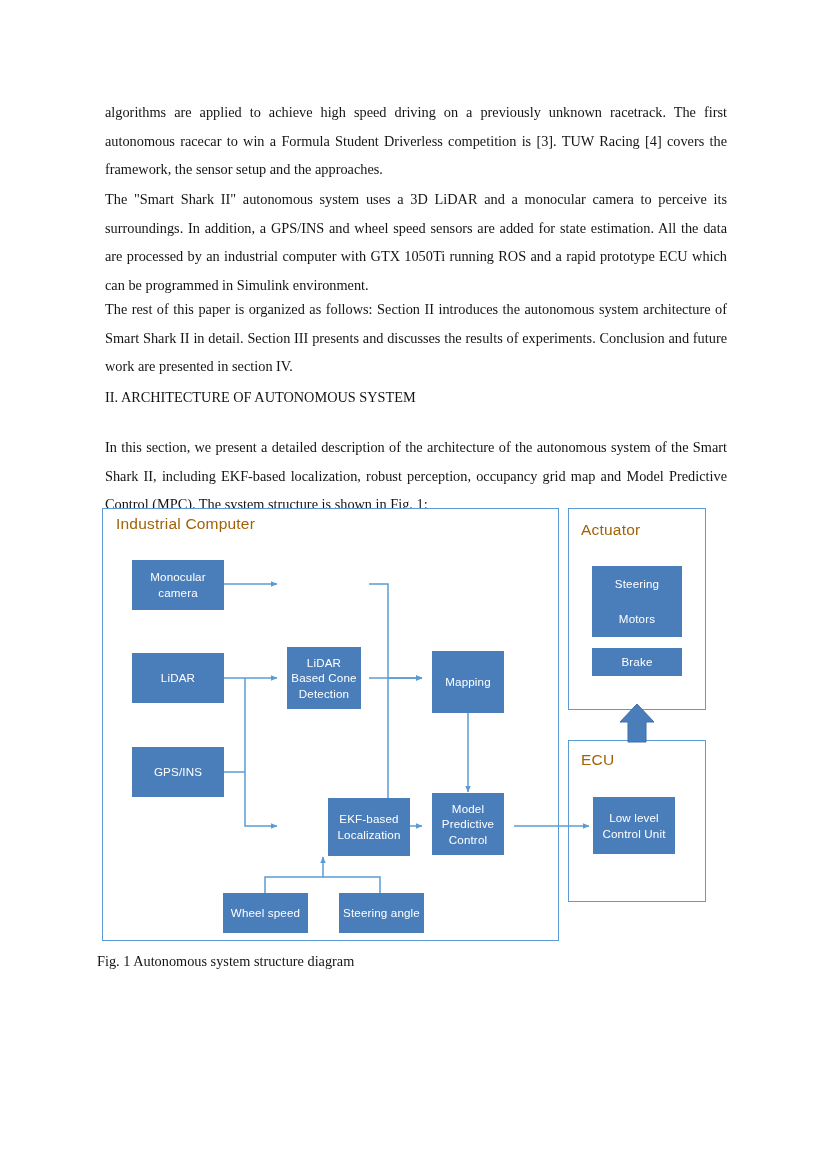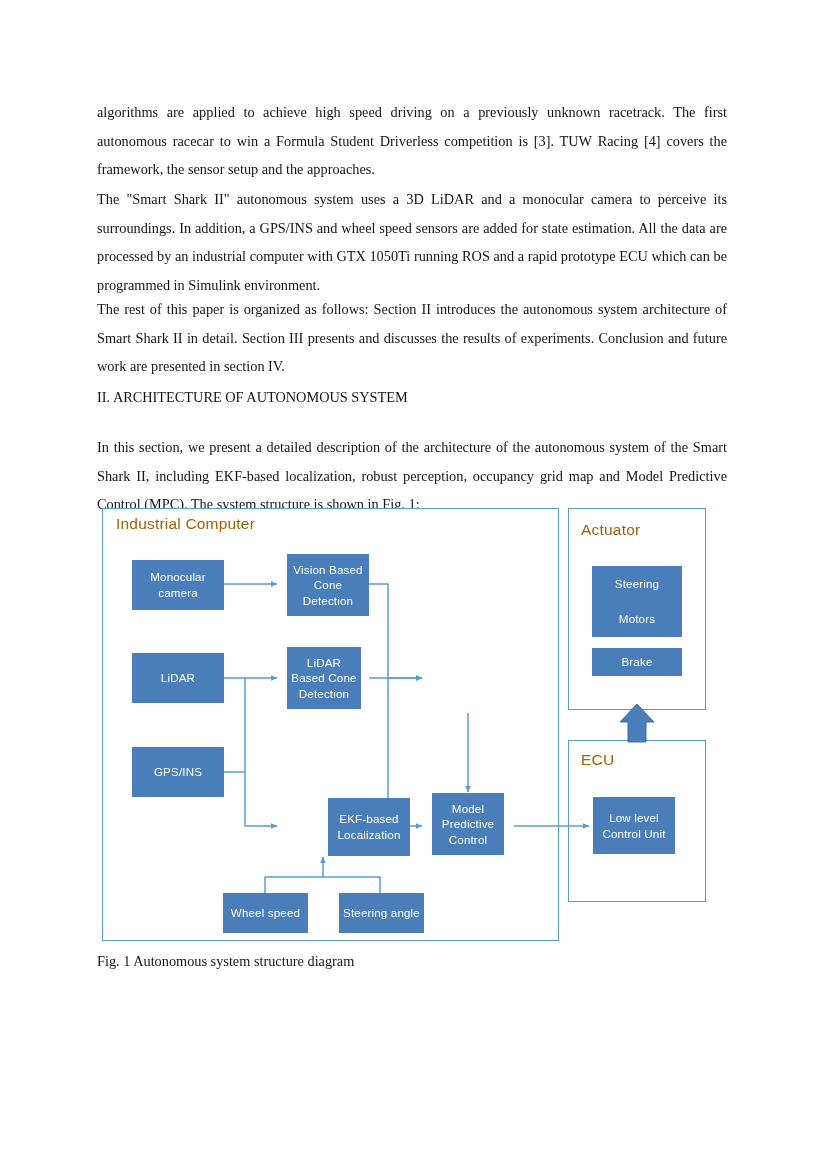--- a/index.html
+++ b/index.html
@@ -15,21 +15,21 @@
     position:absolute;
     left:0;top:0;
     width:826px;height:1169px;
   }
   .textcol{
     position:absolute;
     left:97px;
     width:630px;
   }
   p.para{
-    margin:0 0 0 0;
+    margin:0 0 0 8px;
     font-size:14.3px;
     line-height:28.5px;
     text-align:justify;
     text-justify:inter-word;
     font-family:"Liberation Serif", serif;
     color:#141414;
   }
   p.nojust{ text-align:left; }
 
   
@@ -161,32 +161,32 @@
     </div>
 
     <div class="node" style="left:35px;top:242px;width:92px;height:50px;">
       <span>GPS/INS</span>
     </div>
 
     <div class="node" style="left:35px;top:148px;width:92px;height:50px;">
       <span>LiDAR</span>
     </div>
 
-    <div class="node" style="left:190px;top:49px;width:82px;height:62px;">
-      <span>Vision Based Cone Detection</span>
-    </div>
 
     <div class="node" style="left:190px;top:142px;width:74px;height:62px;">
       <span>LiDAR Based Cone Detection</span>
     </div>
 
     <div class="node" style="left:190px;top:293px;width:82px;height:58px;margin-left:41px;">
       <span>EKF-based Localization</span>
     </div>
 
+    <div class="node" style="left:335px;top:146px;width:72px;height:62px;">
+      <span>Mapping</span>
+    </div>
 
     <div class="node" style="left:335px;top:288px;width:72px;height:62px;">
       <span>Model Predictive Control</span>
     </div>
 
     <div class="node" style="left:126px;top:388px;width:85px;height:40px;">
       <span>Wheel speed</span>
     </div>
 
     <div class="node" style="left:242px;top:388px;width:85px;height:40px;">

